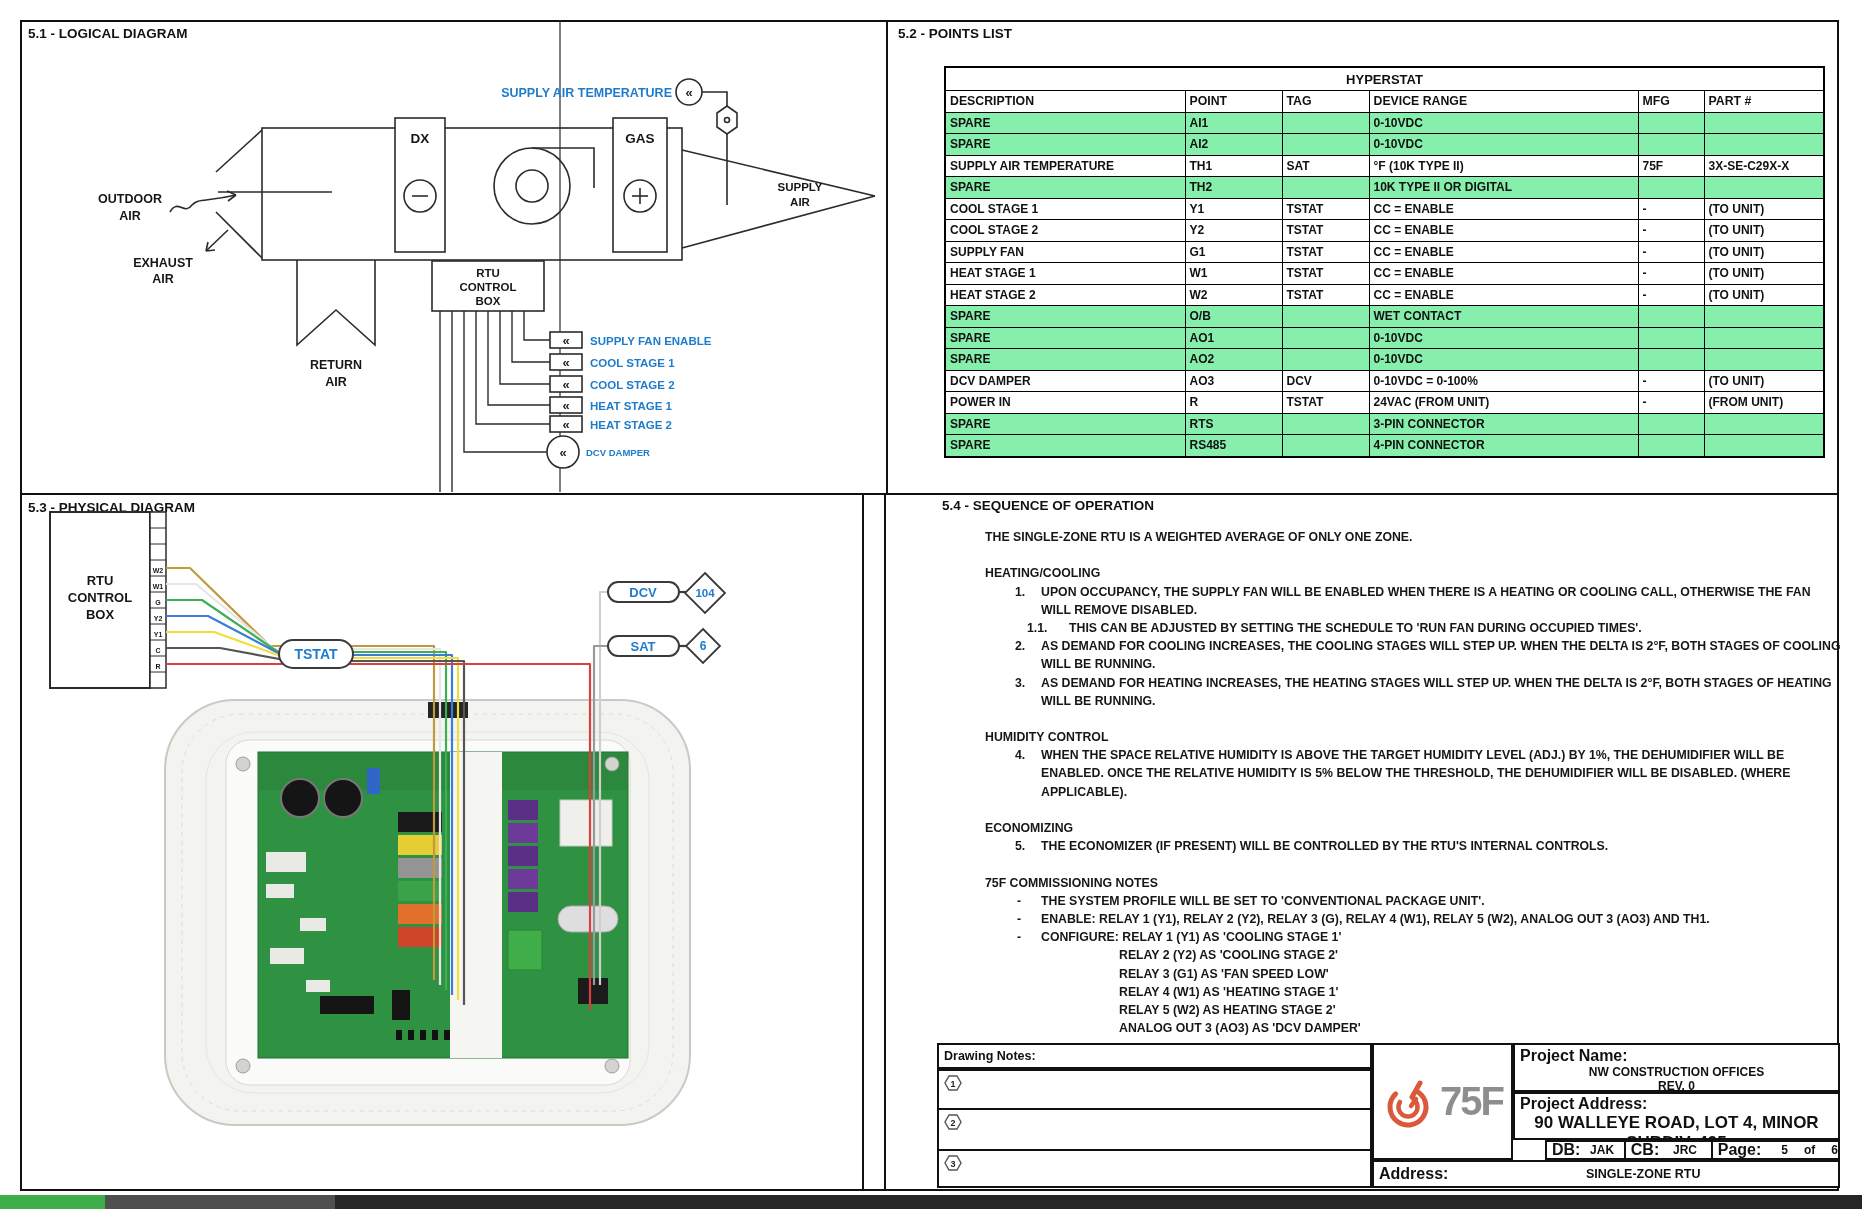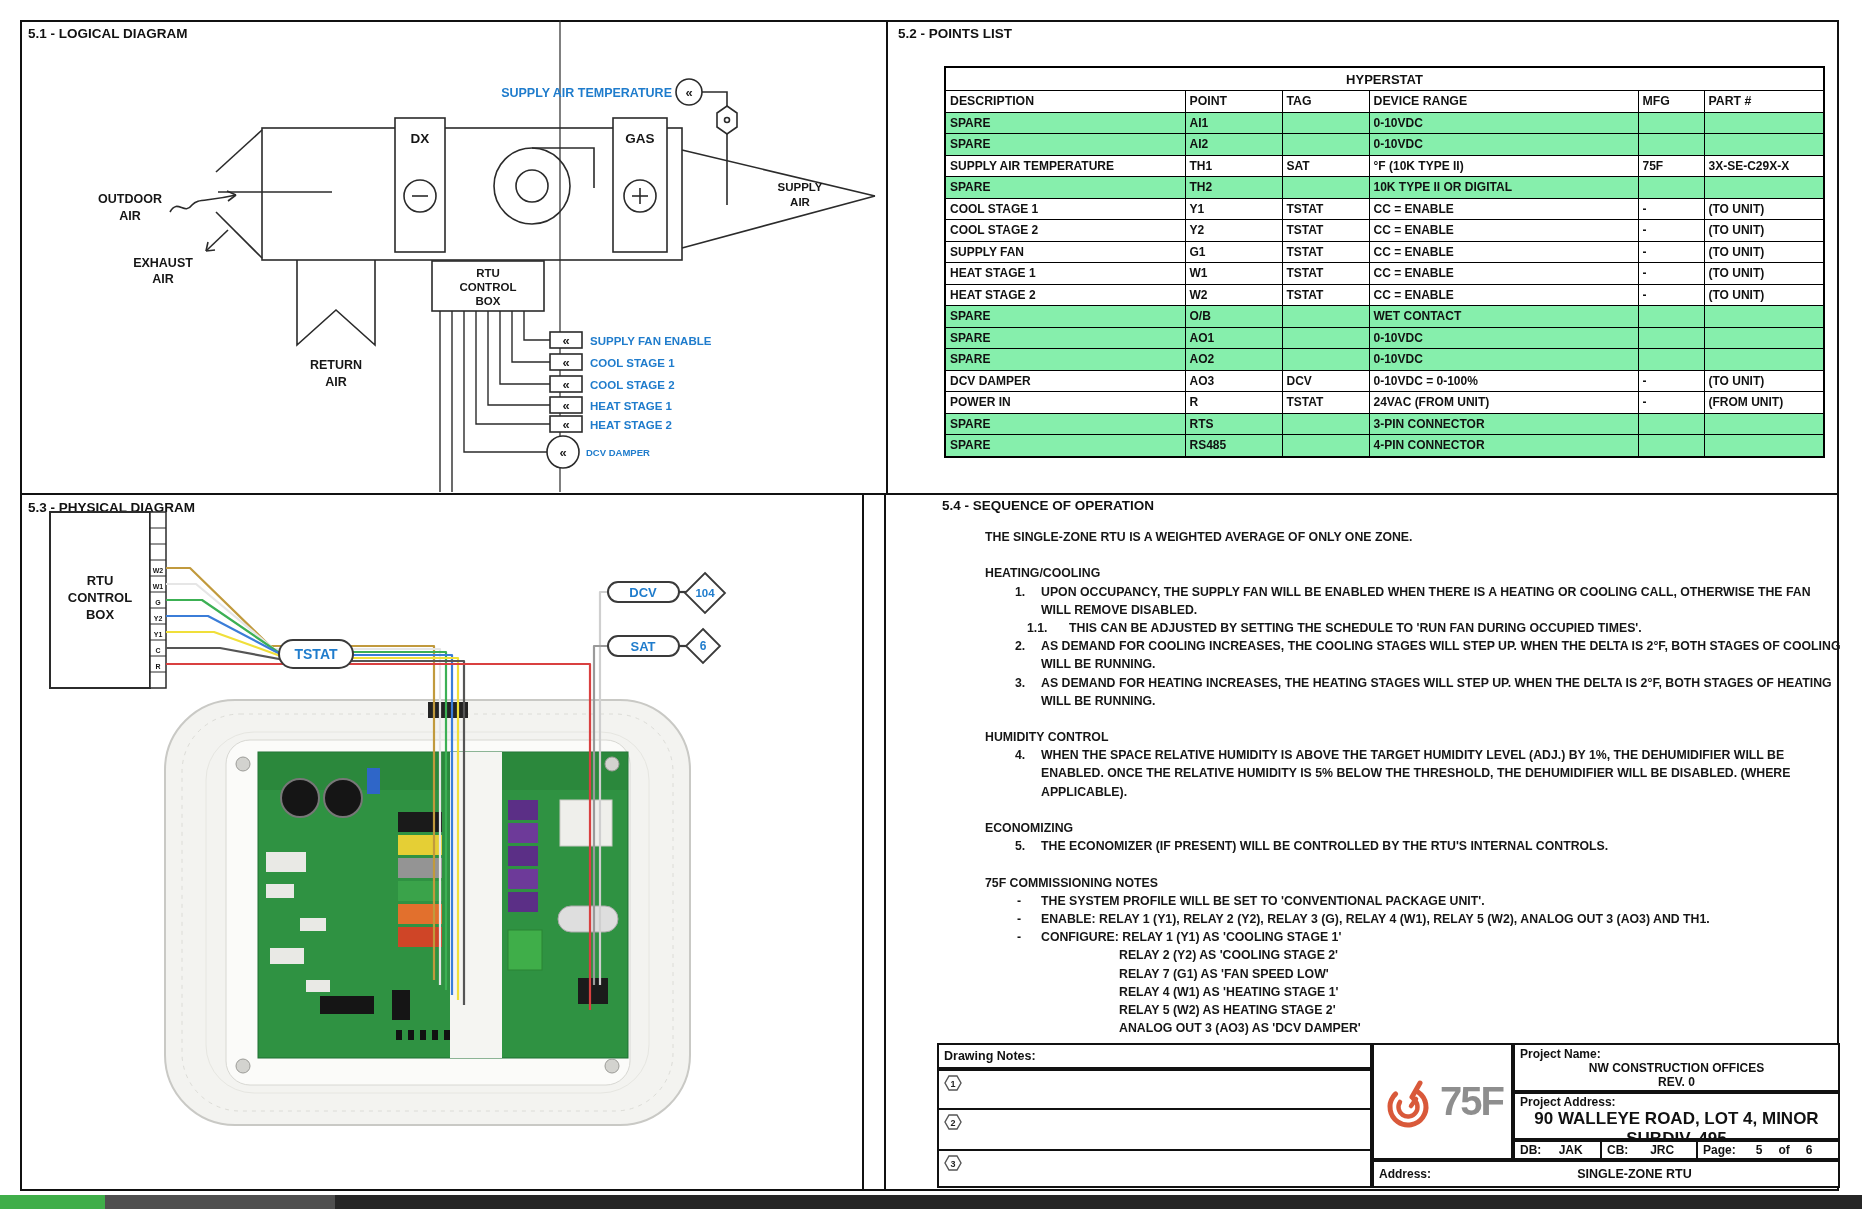--- a/index.html
+++ b/index.html
@@ -24,21 +24,21 @@
   .sq{position:relative;height:18.2px;line-height:18.2px;white-space:nowrap;margin-left:40px;}
   .sq .num{position:absolute;}
   .sq.sec{font-weight:700;}
   .sq.li .num{left:30px;} .sq.li .t{margin-left:56px;display:inline-block;}
   .sq.li2 .num{left:42px;} .sq.li2 .t{margin-left:84px;display:inline-block;}
   .sq.cont .t{margin-left:56px;display:inline-block;}
   .sq.dash .num{left:32px;} .sq.dash .t{margin-left:56px;display:inline-block;}
   .sq.cfg .t{margin-left:134px;display:inline-block;}
   
   .tbx{border:2px solid #111;background:#fff;box-sizing:border-box;}
-  .lbl{font-weight:700;font-size:12px;}
+  .lbl{font-weight:700;font-size:16px;}
   .ctr{text-align:center;font-weight:700;font-size:12px;}
   .blu{fill:#1f7ccc;}
   svg text{font-family:"Liberation Sans",sans-serif;}
   #notes-head{border-bottom:2px solid #111;height:22px;line-height:22px;padding-left:5px;}
   .note-row{position:relative;border-top:2px solid #111;}
   .note-row:first-of-type{border-top:none;}
   #bottombar{background:#262626;}
 </style>
 </head>
 <body>
@@ -444,21 +444,21 @@
       <div class="sq cont"><span class="t">APPLICABLE).</span></div>
       <div class="sq gap"></div>
       <div class="sq sec"><span class="t">ECONOMIZING</span></div>
       <div class="sq li"><span class="num">5.</span><span class="t">THE ECONOMIZER (IF PRESENT) WILL BE CONTROLLED BY THE RTU'S INTERNAL CONTROLS.</span></div>
       <div class="sq gap"></div>
       <div class="sq sec"><span class="t">75F COMMISSIONING NOTES</span></div>
       <div class="sq dash"><span class="num">-</span><span class="t">THE SYSTEM PROFILE WILL BE SET TO 'CONVENTIONAL PACKAGE UNIT'.</span></div>
       <div class="sq dash"><span class="num">-</span><span class="t">ENABLE: RELAY 1 (Y1), RELAY 2 (Y2), RELAY 3 (G), RELAY 4 (W1), RELAY 5 (W2), ANALOG OUT 3 (AO3) AND TH1.</span></div>
       <div class="sq dash"><span class="num">-</span><span class="t">CONFIGURE:  RELAY 1 (Y1) AS 'COOLING STAGE 1'</span></div>
       <div class="sq cfg"><span class="t">RELAY 2 (Y2) AS 'COOLING STAGE 2'</span></div>
-      <div class="sq cfg"><span class="t">RELAY 7 (G1) AS 'FAN SPEED LOW'</span></div>
+      <div class="sq cfg"><span class="t">RELAY 3 (G1) AS 'FAN SPEED LOW'</span></div>
       <div class="sq cfg"><span class="t">RELAY 4 (W1) AS 'HEATING STAGE 1'</span></div>
       <div class="sq cfg"><span class="t">RELAY 5 (W2) AS HEATING STAGE 2'</span></div>
       <div class="sq cfg"><span class="t">ANALOG OUT 3 (AO3) AS 'DCV DAMPER'</span></div>
     </div>
 
   <div class="abs tbx" style="left:937px;top:1043px;width:435px;height:145px;">
     <div id="notes-head" class="lbl" style="font-size:12.5px;">Drawing Notes:</div>
     <div class="note-row" style="height:37px;">
       <svg width="20" height="18" style="position:absolute;left:4px;top:3px;">
         <polygon points="6,2 14,2 18,9 14,16 6,16 2,9" fill="none" stroke="#555" stroke-width="1.4"></polygon>
@@ -497,21 +497,21 @@
     <div class="ctr">REV. 0</div>
   </div>
 
   <div class="abs tbx" style="left:1513px;top:1092px;width:327px;height:48px;">
     <div class="lbl" style="padding:1px 0 0 5px;">Project Address:</div>
     <div class="ctr" style="font-size:17px;">90 WALLEYE ROAD, LOT 4, MINOR SUBDIV. 495</div>
     <div class="ctr" style="font-size:11.5px;">GALLATIN COUNTY, MT</div>
   </div>
 
   <div class="abs" style="left:1513px;top:1140px;width:327px;height:20px;display:flex;">
-    <div class="tbx" style="width:89px;height:20px;display:flex;align-items:center;">
+    <div class="tbx" style="width:89px;height:20px;display:flex;align-items:center;margin-left:32px;">
       <span class="lbl" style="padding-left:5px;">DB:</span>
       <span style="font-weight:600;font-size:12px;margin:0 auto;">JAK</span>
     </div>
     <div class="tbx" style="width:98px;height:20px;display:flex;align-items:center;margin-left:-2px;">
       <span class="lbl" style="padding-left:5px;">CB:</span>
       <span style="font-weight:600;font-size:12px;margin:0 auto;">JRC</span>
     </div>
     <div class="tbx" style="flex:1;height:20px;display:flex;align-items:center;margin-left:-2px;">
       <span class="lbl" style="padding-left:5px;">Page:</span>
       <span style="font-weight:600;font-size:12px;margin-left:20px;">5</span>

